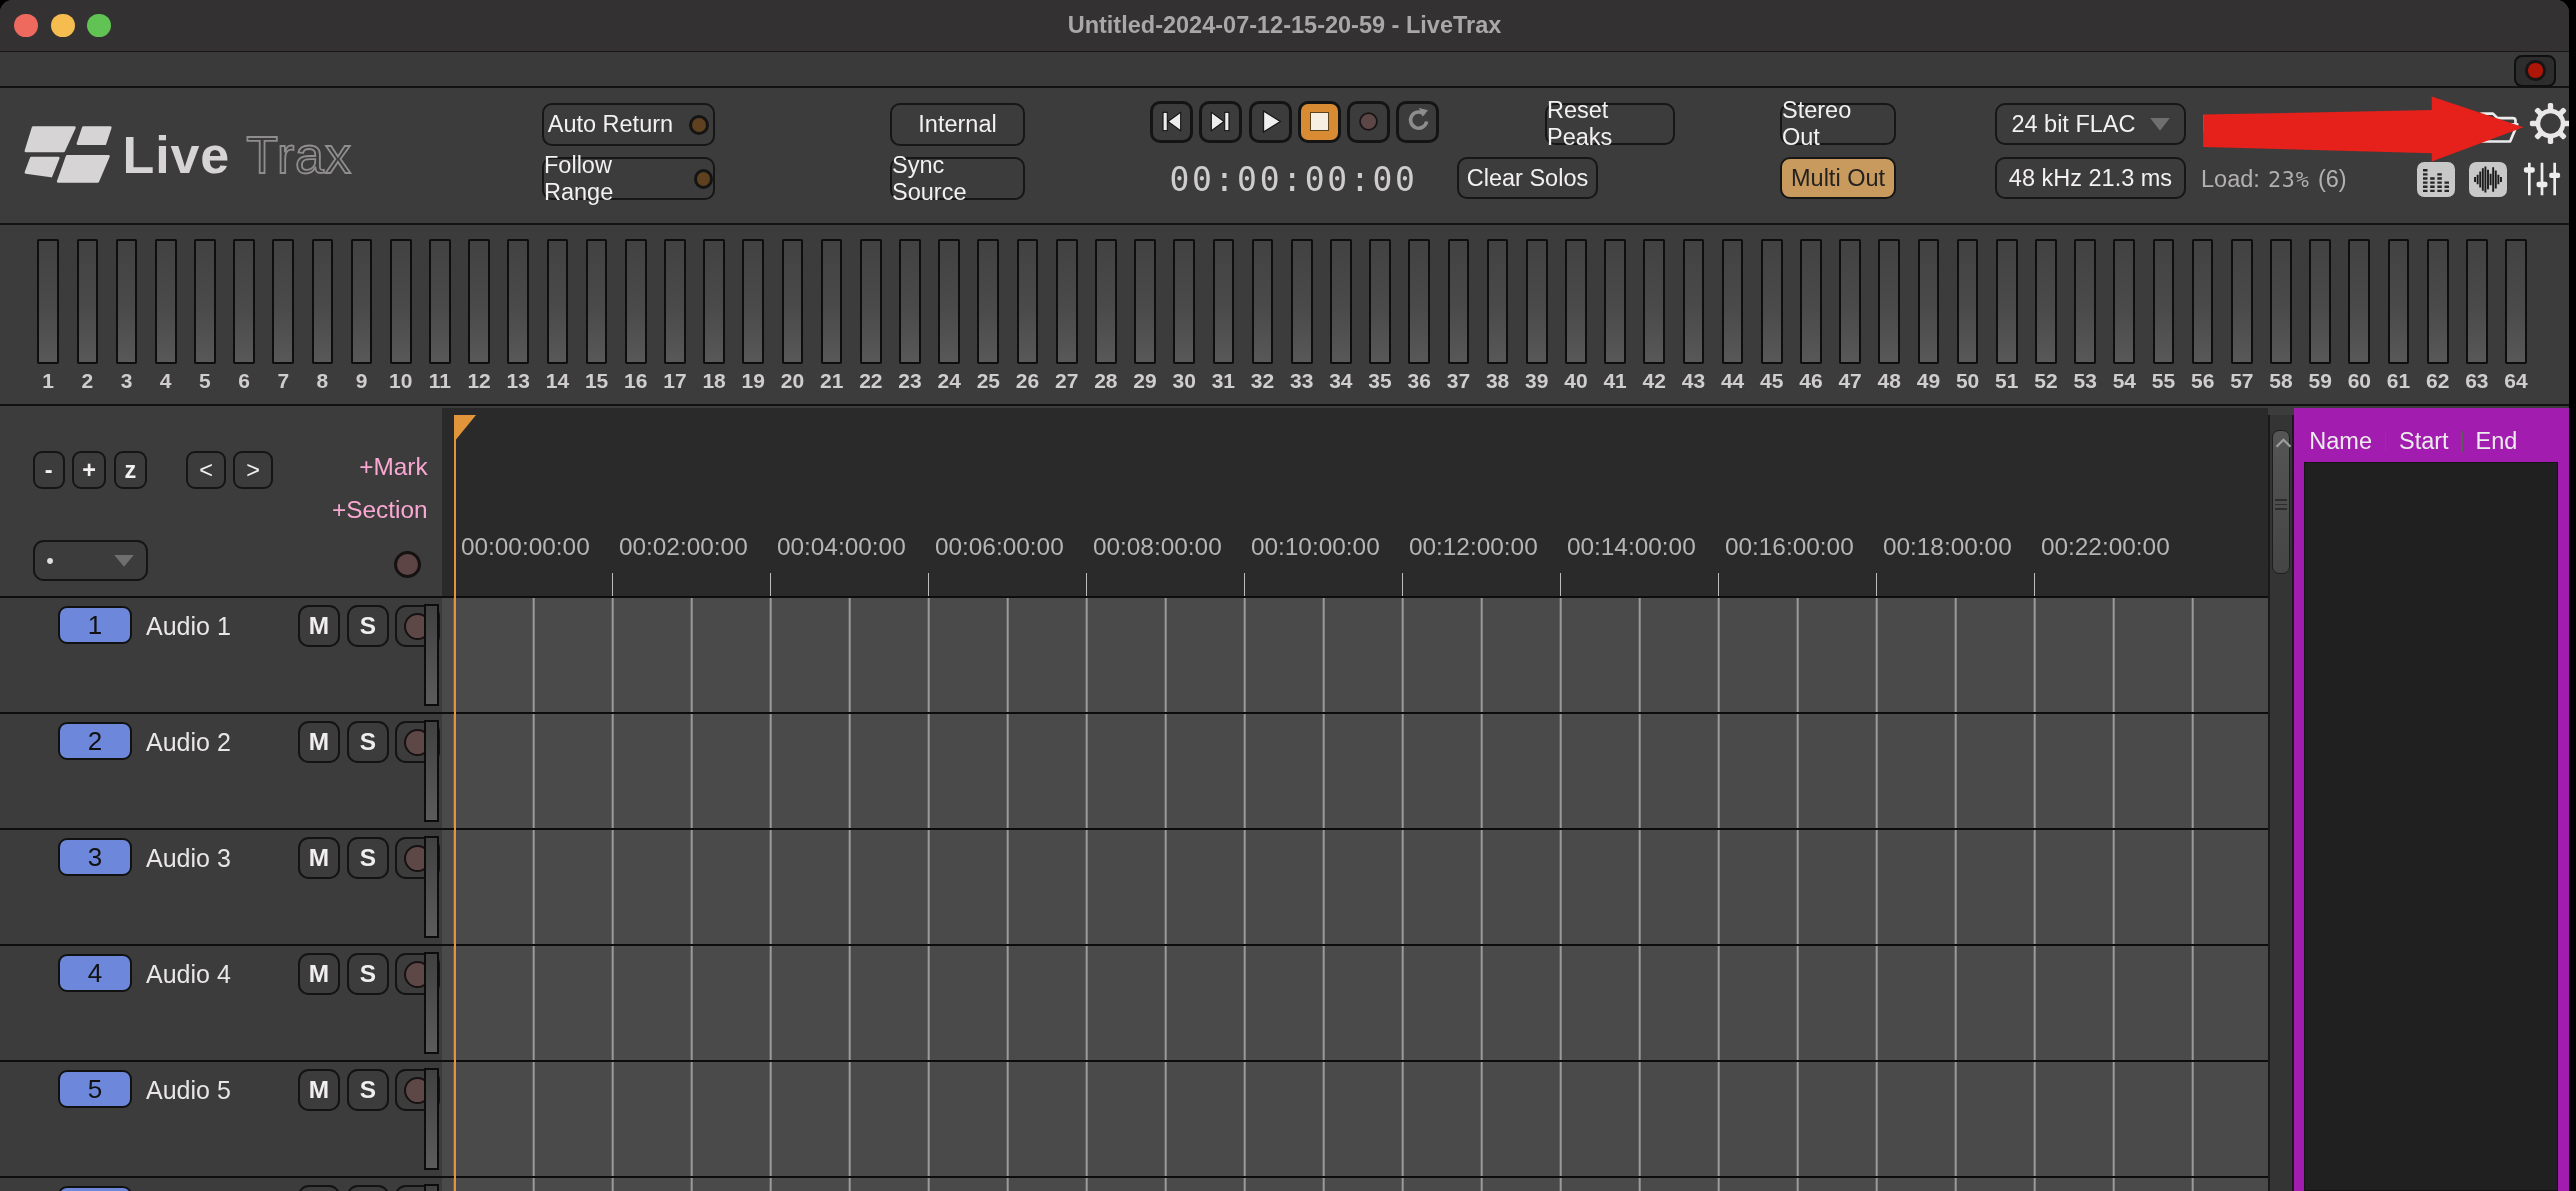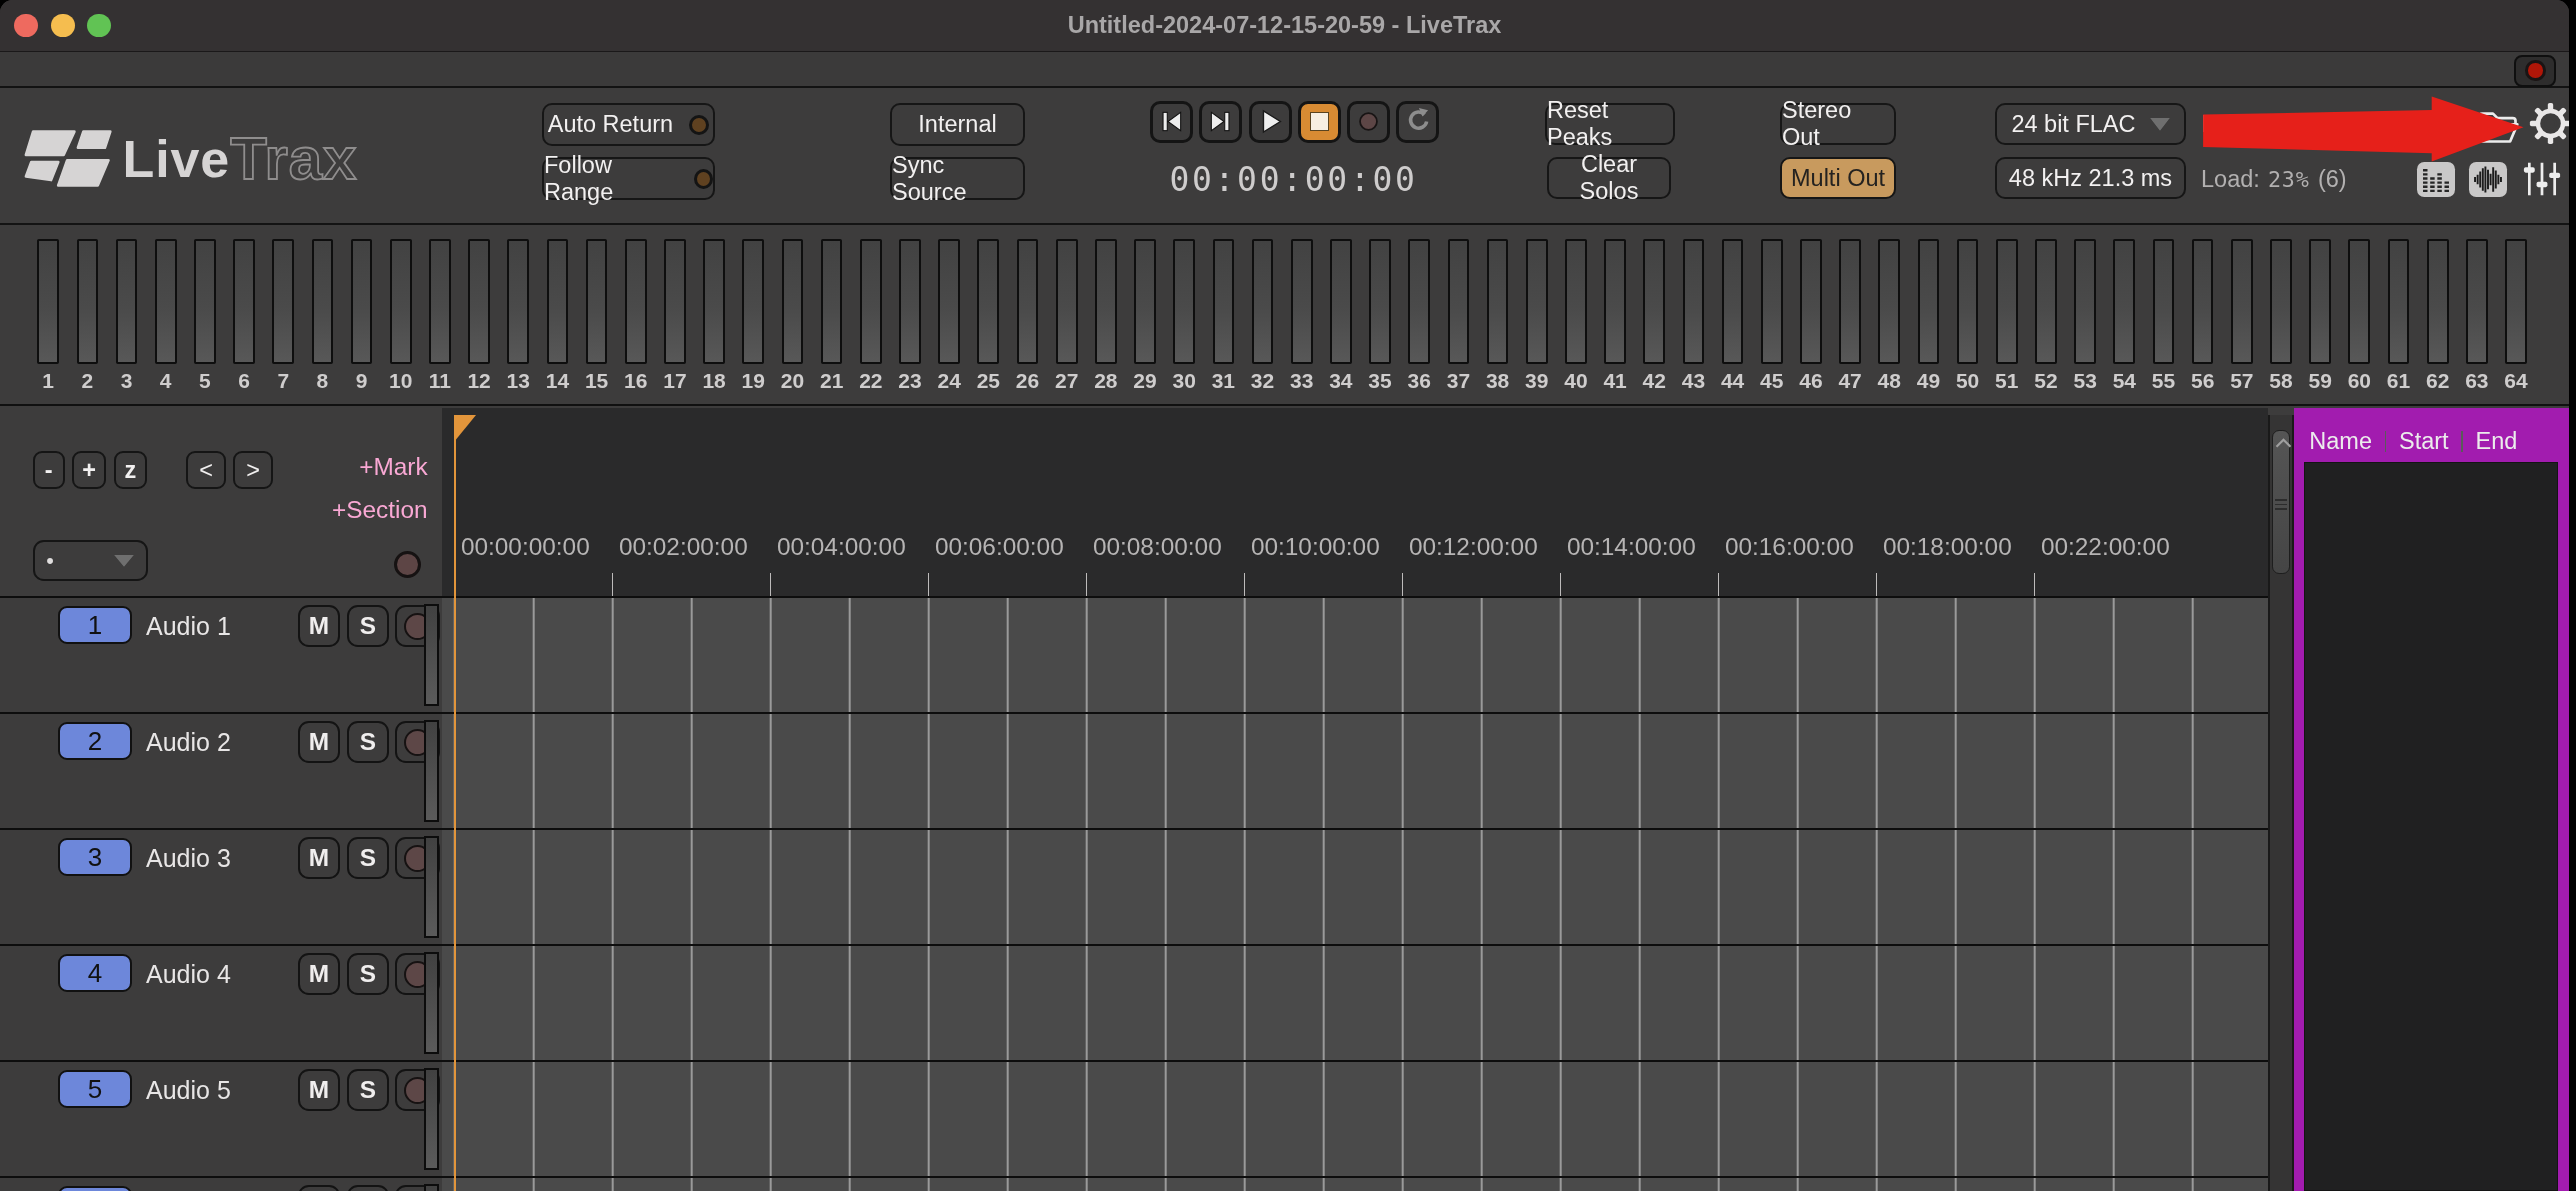--- a/index.html
+++ b/index.html
@@ -19,21 +19,21 @@
   
   .menustrip{position:relative;height:34px;background:#3b3a3a;border-bottom:2.7px solid #121212;}
   .err-btn{position:absolute;right:12.6px;top:2.7px;width:38px;height:28px;background:#2e2d2d;
     border:2.7px solid #0f0f0f;border-radius:8.1px;display:flex;align-items:center;justify-content:center;}
   .err-dot{width:14.4px;height:14.4px;border-radius:50%;background:#b01608;border:3.6px solid #1a1414;}
 
   
   .toolbar{position:relative;height:135px;background:#3d3c3c;border-bottom:2.7px solid #131313;}
   .brand{position:absolute;left:23.5px;top:36px;display:flex;align-items:center;}
   .brand-live{font-size:52px;font-weight:bold;color:#d6d4d4;letter-spacing:0.9px;margin-left:9px;}
-  .brand-trax{font-size:60px;font-weight:bold;color:transparent;-webkit-text-stroke:1.8px #8f8d8d;letter-spacing:0.9px;}
+  .brand-trax{font-size:52px;font-weight:normal;color:transparent;-webkit-text-stroke:1.8px #8f8d8d;letter-spacing:0.9px;margin-left:16px;}
   .tb-btn{position:absolute;background:#3d3c3c;border:2.7px solid #161616;border-radius:10px;
     color:#f2f0f0;font-size:23.5px;display:flex;align-items:center;justify-content:center;box-sizing:border-box;}
   .tb-btn .led{width:20px;height:20px;border-radius:50%;background:#5f4120;border:3.6px solid #141414;
     box-sizing:border-box;margin-left:16.2px;}
   .tb-btn.active-tan{background:#c89a5e;color:#242220;}
   .clock{position:absolute;left:1150px;top:72px;width:287px;text-align:center;
     font-family:"DejaVu Sans Mono",monospace;font-size:33px;color:#cecccc;letter-spacing:2.7px;}
   .transport{position:absolute;left:1150px;top:12.6px;display:flex;gap:6.3px;}
   .t-btn{width:43px;height:42px;background:#3d3c3c;border:3.2px solid #141414;border-radius:10px;
     display:flex;align-items:center;justify-content:center;box-sizing:border-box;}
@@ -194,21 +194,21 @@
           <path d="M32 12 a11.5 11.5 0 1 0 3 10" stroke="#8d8d8d" stroke-width="5" fill="none"></path>
           <polygon points="24,3 37,6 29,15" fill="#8d8d8d"></polygon>
         </svg>
       </div>
     </div>
     <div class="clock">00:00:00:00</div>
 
     <div class="tb-btn" style="left:1545px;top:15.3px;width:130px;height:42px;">
       <span>Reset Peaks</span>
     </div>
-    <div class="tb-btn" style="left:1547px;top:69px;width:124px;height:42px;text-align:center;">
+    <div class="tb-btn" style="left:1457px;top:69px;width:141px;height:42px;text-align:center;">
       <span>Clear Solos</span>
     </div>
 
     <div class="tb-btn" style="left:1780px;top:15.3px;width:116px;height:42px;">
       <span>Stereo Out</span>
     </div>
     <div class="tb-btn active-tan" style="left:1780px;top:69px;width:116px;height:42px;">
       <span>Multi Out</span>
     </div>
 

